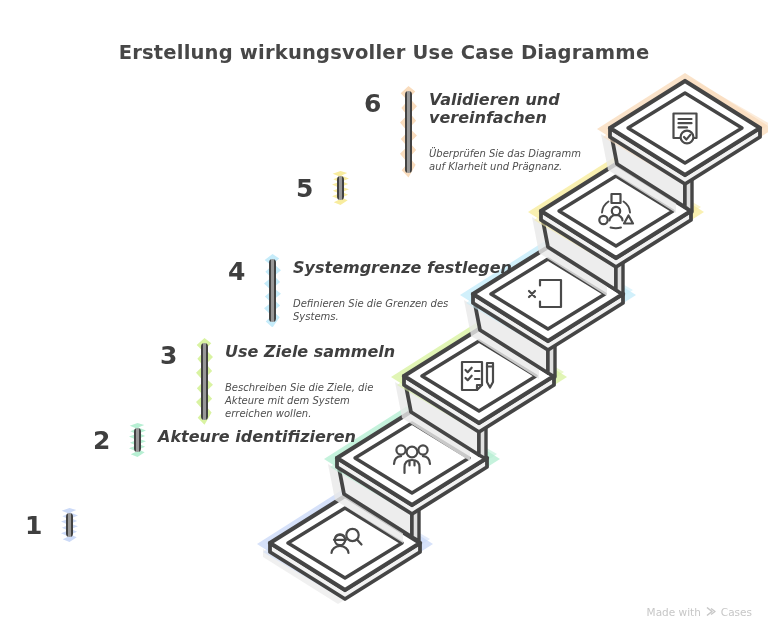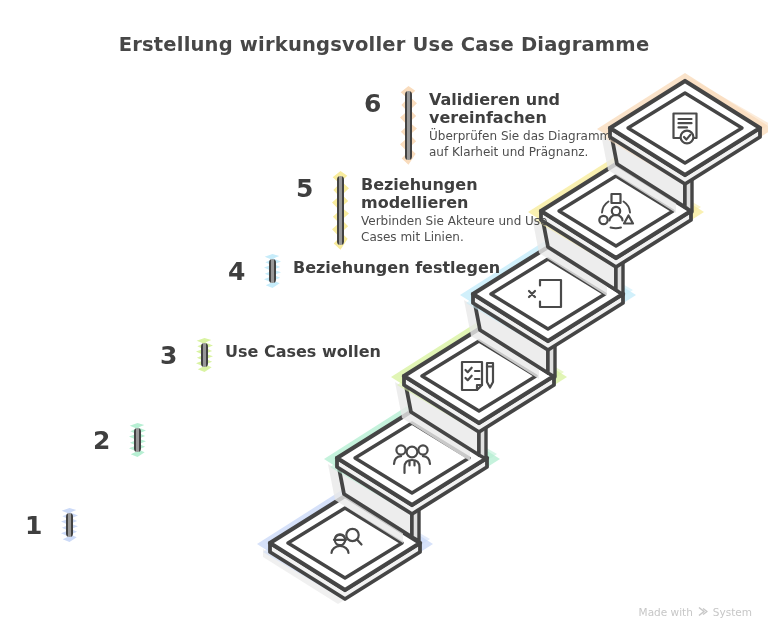--- a/index.html
+++ b/index.html
@@ -2,21 +2,21 @@
 <html><head>
 <meta charset="utf-8">
 <style>
   html,body{margin:0;padding:0;background:#ffffff;}
   #canvas{
     position:relative;width:768px;height:632px;overflow:hidden;background:#ffffff;
     font-family:"DejaVu Sans","Liberation Sans",sans-serif;color:#474747;
   }
   
   .main-title{
-    position:absolute;top:33px;left:0;width:768px;text-align:center;
+    position:absolute;top:41px;left:0;width:768px;text-align:center;
     font-size:19.5px;font-weight:700;letter-spacing:.2px;color:#474747;
   }
   
   #stairs{position:absolute;left:0;top:0;}
   
   .step-block{position:absolute;display:flex;align-items:stretch;}
   .s1{left:25px;top:512px;} .s2{left:93px;top:427px;} .s3{left:160px;top:342px;}
   .s4{left:228px;top:258px;} .s5{left:296px;top:175px;} .s6{left:364px;top:90px;}
   .step-num{
     width:30px;margin-right:6px;font-size:25px;font-weight:600;line-height:1;
@@ -25,26 +25,26 @@
   .step-bar-wrap{position:relative;width:17px;margin:1px 0;}
   .bar-glow{
     position:absolute;left:0;top:-5px;width:17px;height:calc(100% + 10px);
     background:var(--c,#ddd);
     clip-path:polygon(50% 0%,90% 6%,55% 13%,100% 22%,60% 30%,95% 38%,55% 46%,100% 54%,58% 62%,95% 70%,55% 78%,92% 86%,50% 100%,10% 92%,45% 84%,0% 74%,42% 66%,5% 58%,45% 50%,0% 40%,42% 32%,8% 24%,45% 16%,4% 8%);
   }
   .bar{
     position:absolute;left:5px;top:0;width:7px;height:100%;border-radius:4px;
     background:linear-gradient(90deg,#424242 0 2px,#989898 2px 5px,#424242 5px 7px);
   }
-  .step-text{margin-left:12px;padding-top:1px;}
+  .step-text{margin-left:12px;padding-top:1px;font-style:italic;}
   .step-title{
     font-size:16px;font-weight:700;line-height:1.13;color:#3f3f3f;white-space:pre-line;
   }
   .step-desc{
-    margin-top:2px;font-size:12px;line-height:1.32;color:#4e4e4e;white-space:pre-line;
+    margin-top:20px;font-size:10px;line-height:1.32;color:#4e4e4e;white-space:pre-line;
   }
   
   .watermark{
     position:absolute;right:16px;bottom:14px;display:flex;align-items:flex-start;gap:4px;
     font-size:10.5px;color:#c7c7c7;
   }
   .napkin-logo{display:inline-block;}
 </style>
 </head>
 <body>
@@ -175,57 +175,57 @@
       </div>
   </div>
 
   <div class="step-block s2" style="--c: #b7efd3;">
     <div class="step-num">2</div>
     <div class="step-bar-wrap">
         <i class="bar-glow"></i>
         <i class="bar"></i>
       </div>
     <div class="step-text">
+      <div class="step-title">Akteure identifizieren</div>
     </div>
   </div>
 
   <div class="step-block s3" style="--c: #d9f3a2;">
     <div class="step-num">3</div>
     <div class="step-bar-wrap">
         <i class="bar-glow"></i>
         <i class="bar"></i>
       </div>
     <div class="step-text">
-      <div class="step-title">Use Cases wollen</div>
+      <div class="step-title">Use Ziele sammeln</div>
+      <div class="step-desc">Beschreiben Sie die Ziele, die
+Akteure mit dem System
+erreichen wollen.</div>
     </div>
   </div>
 
   <div class="step-block s4" style="--c: #c6ecfa;">
     <div class="step-num">4</div>
     <div class="step-bar-wrap">
         <i class="bar-glow"></i>
         <i class="bar"></i>
       </div>
     <div class="step-text">
-      <div class="step-title">Beziehungen festlegen</div>
+      <div class="step-title">Systemgrenze festlegen</div>
+      <div class="step-desc">Definieren Sie die Grenzen des
+Systems.</div>
     </div>
   </div>
 
   <div class="step-block s5" style="--c: #f8ec9e;">
     <div class="step-num">5</div>
     <div class="step-bar-wrap">
         <i class="bar-glow"></i>
         <i class="bar"></i>
       </div>
-    <div class="step-text">
-      <div class="step-title">Beziehungen
-modellieren</div>
-      <div class="step-desc">Verbinden Sie Akteure und Use
-Cases mit Linien.</div>
-    </div>
   </div>
 
   <div class="step-block s6" style="--c: #f9dcbd;">
     <div class="step-num">6</div>
     <div class="step-bar-wrap">
         <i class="bar-glow"></i>
         <i class="bar"></i>
       </div>
     <div class="step-text">
       <div class="step-title">Validieren und
@@ -234,16 +234,16 @@
 auf Klarheit und Prägnanz.</div>
     </div>
   </div>
 
   <div class="watermark">
     <span>Made with</span>
     <svg class="napkin-logo" width="12" height="11" viewBox="0 0 12 11">
       <path d="M2 1.5 L7 5.5 L2 9.5" fill="none" stroke="#c7c7c7" stroke-width="1.6" stroke-linejoin="round"></path>
       <path d="M6 2.5 L10 5.5 L6 8.5" fill="none" stroke="#c7c7c7" stroke-width="1.4" stroke-linejoin="round"></path>
     </svg>
-    <span>System</span>
+    <span>Cases</span>
   </div>
 
 </div>
 
 </body></html>

